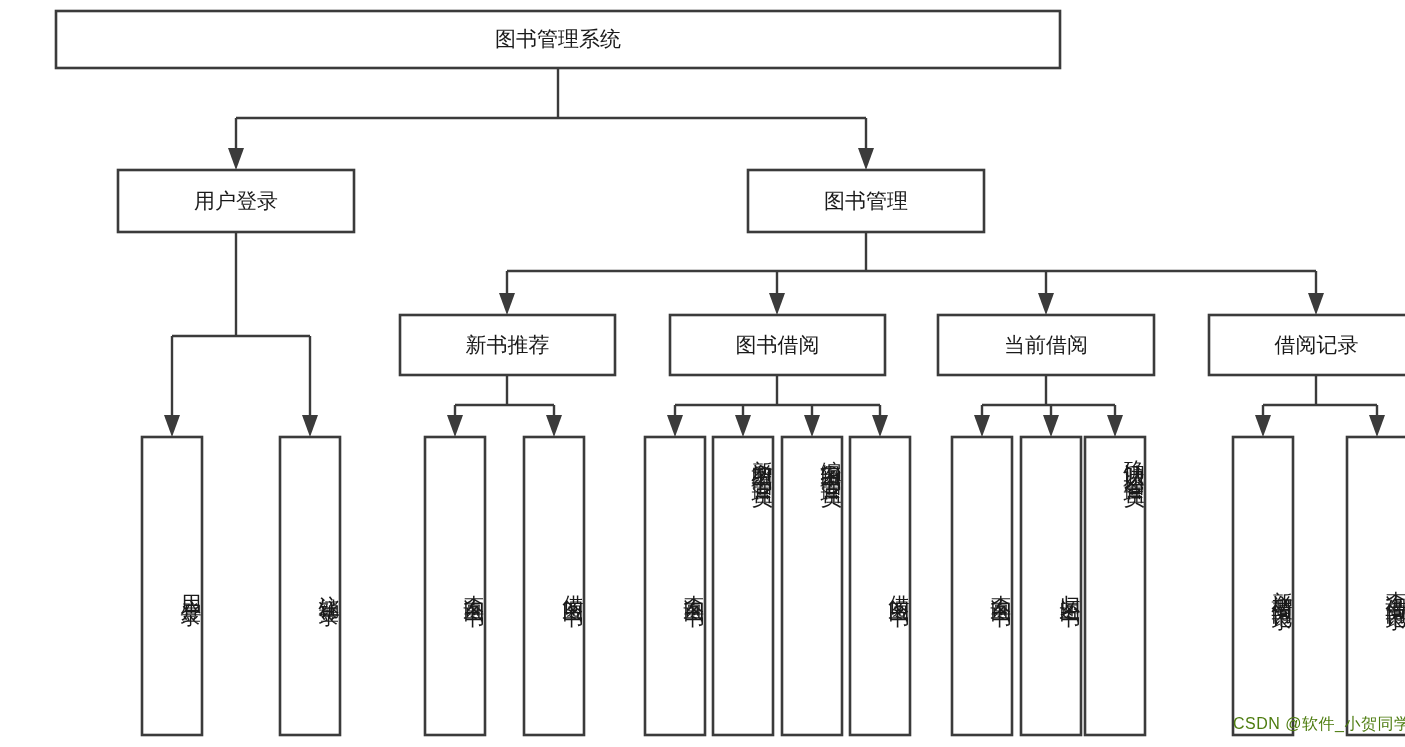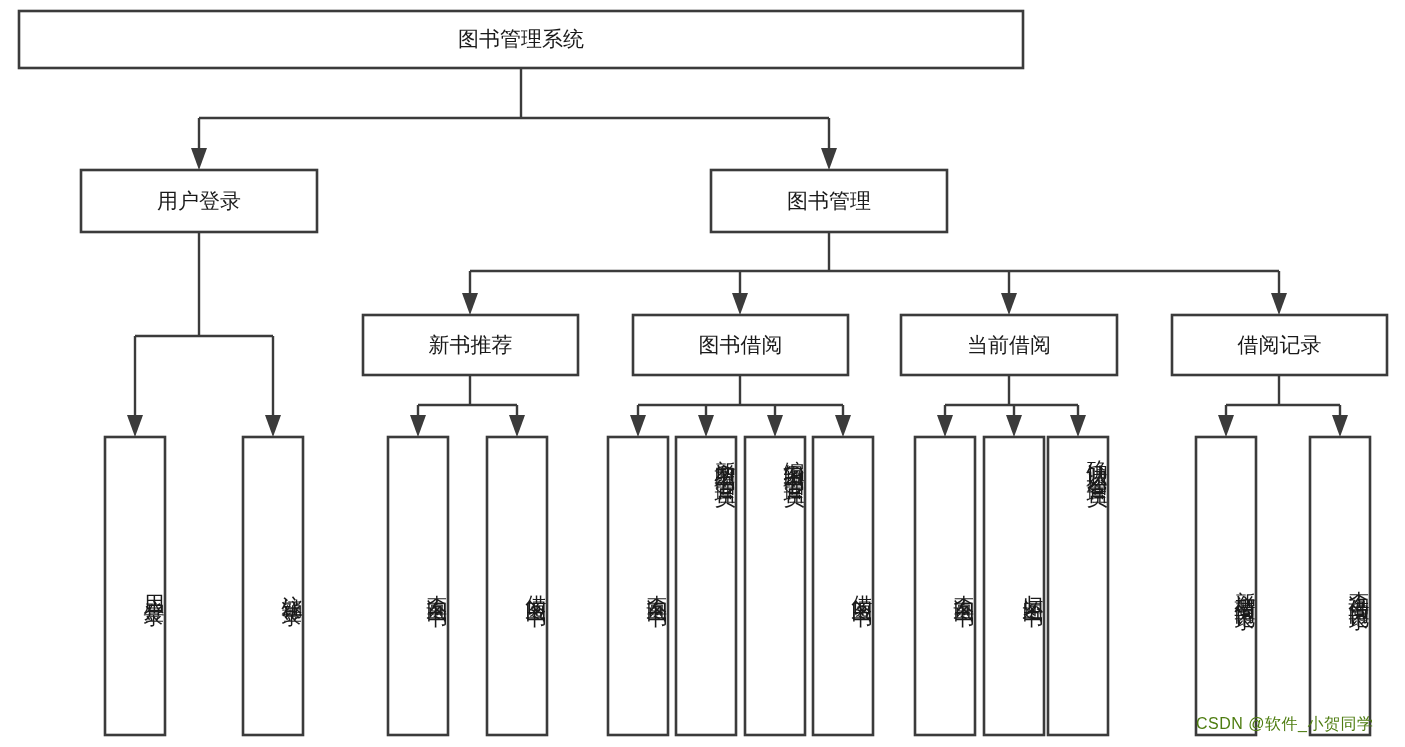--- a/index.html
+++ b/index.html
@@ -11,20 +11,21 @@
     width: 1405px;
     height: 747px;
     font-family: "Liberation Sans", "DejaVu Sans", sans-serif;
     overflow: hidden;
     position: relative;
   }
   #diagram-root {
     position: relative;
     width: 1295px;
     height: 747px;
+    margin-left: 37px;
   }
   svg.diagram-canvas {
     position: absolute;
     left: 0;
     top: 0;
     width: 1405px;
     height: 747px;
     display: block;
   }
   .node-box {

